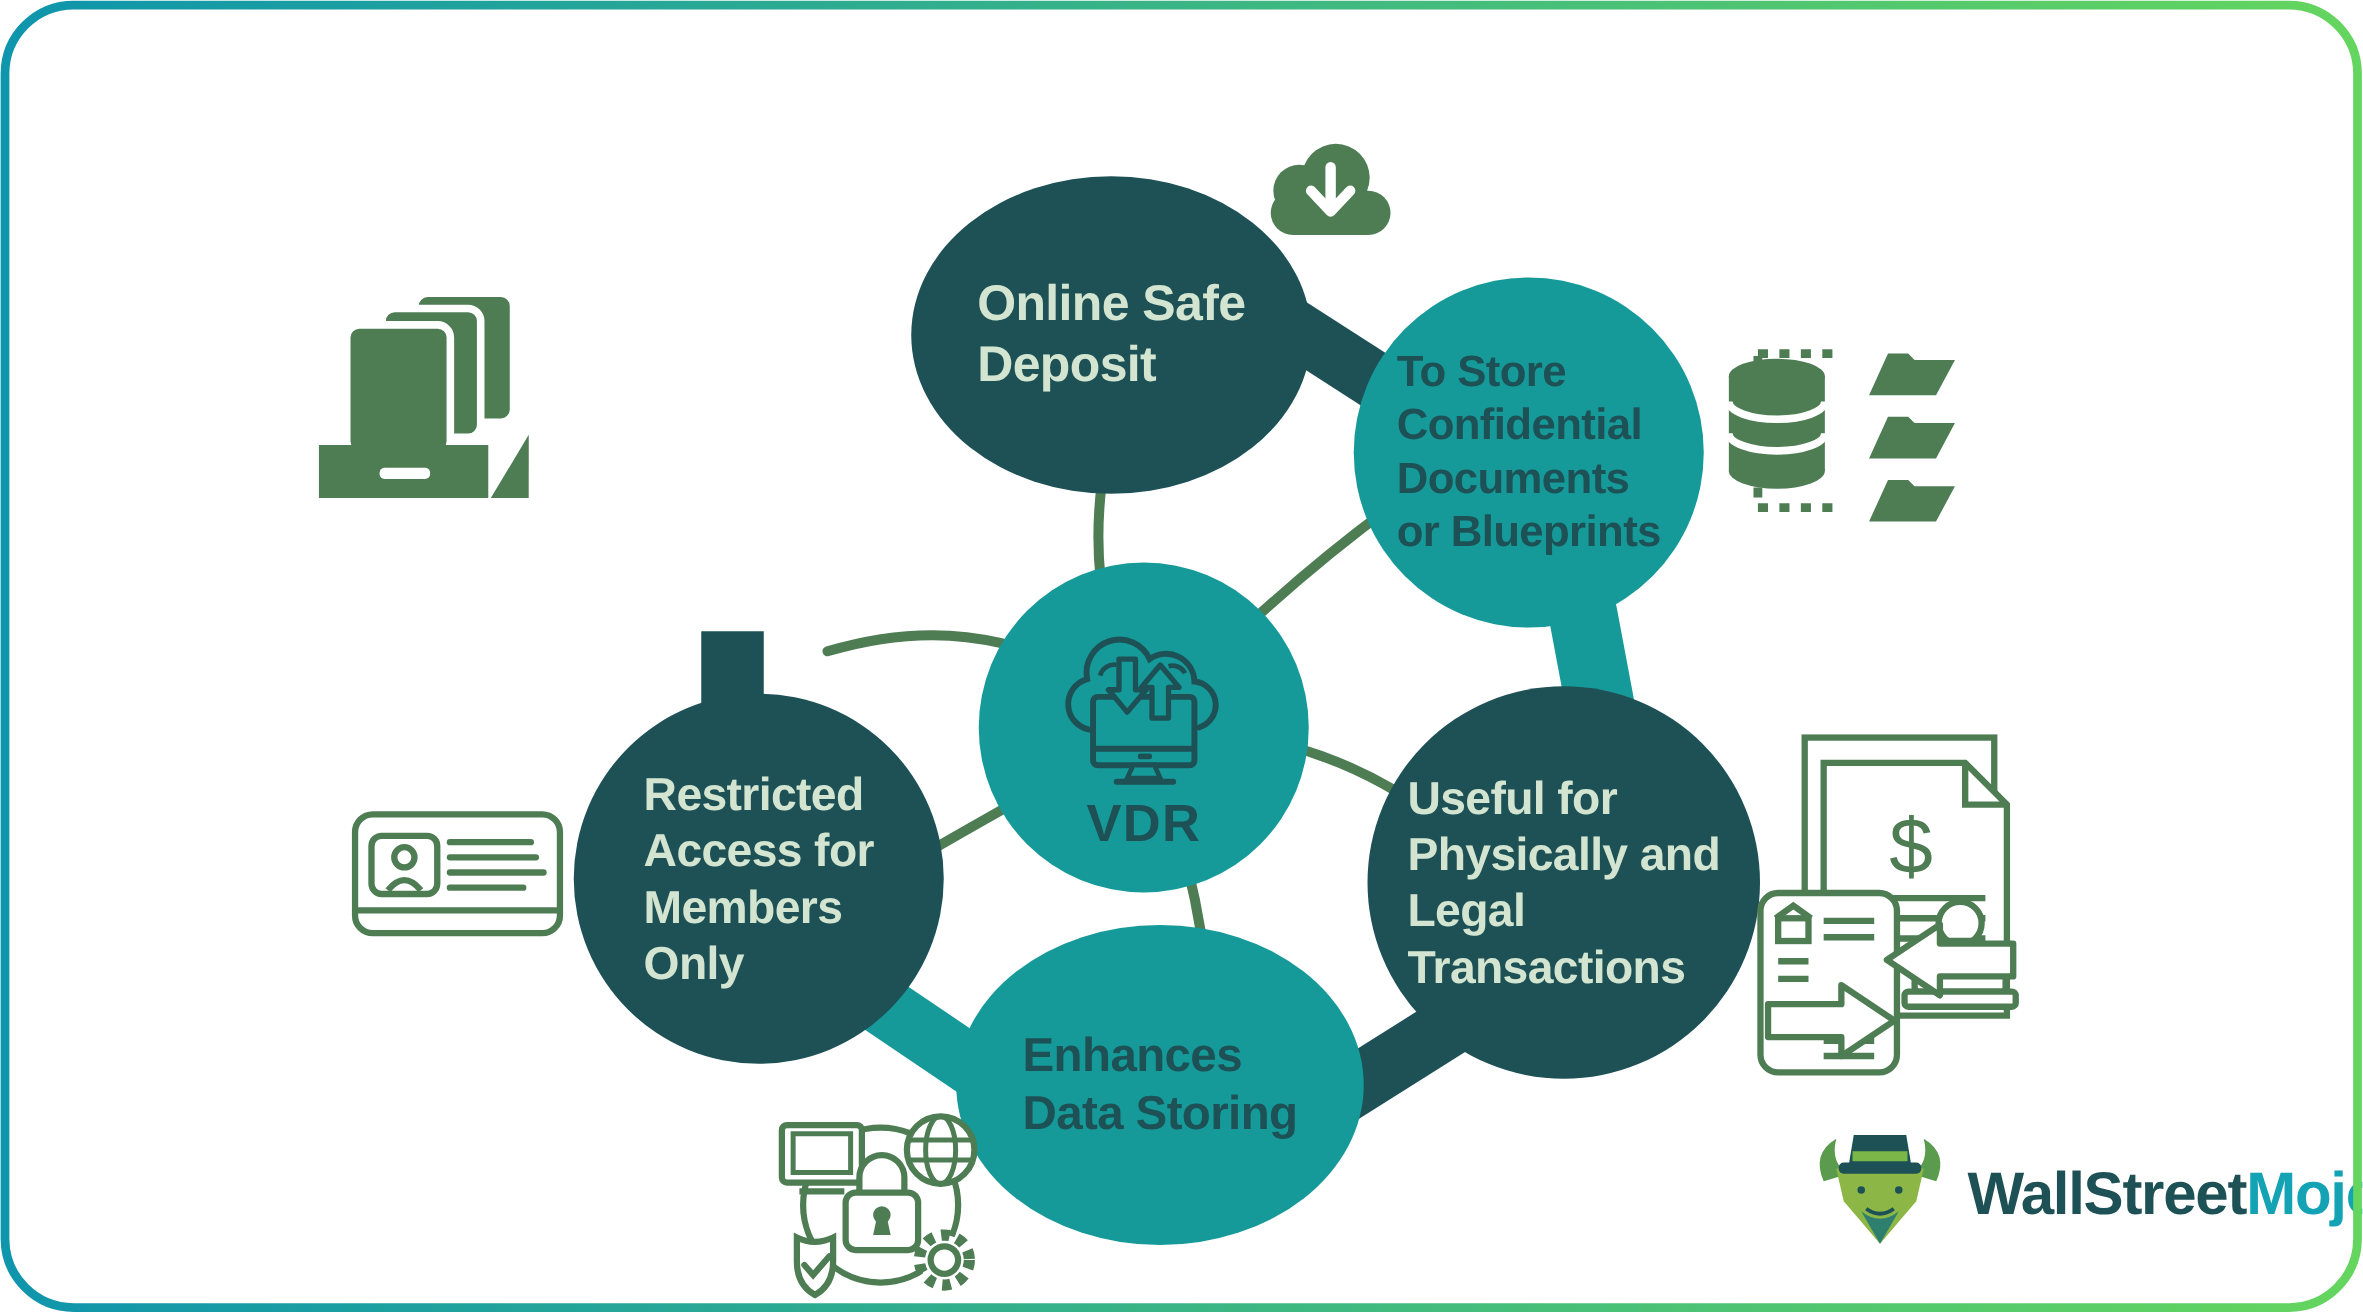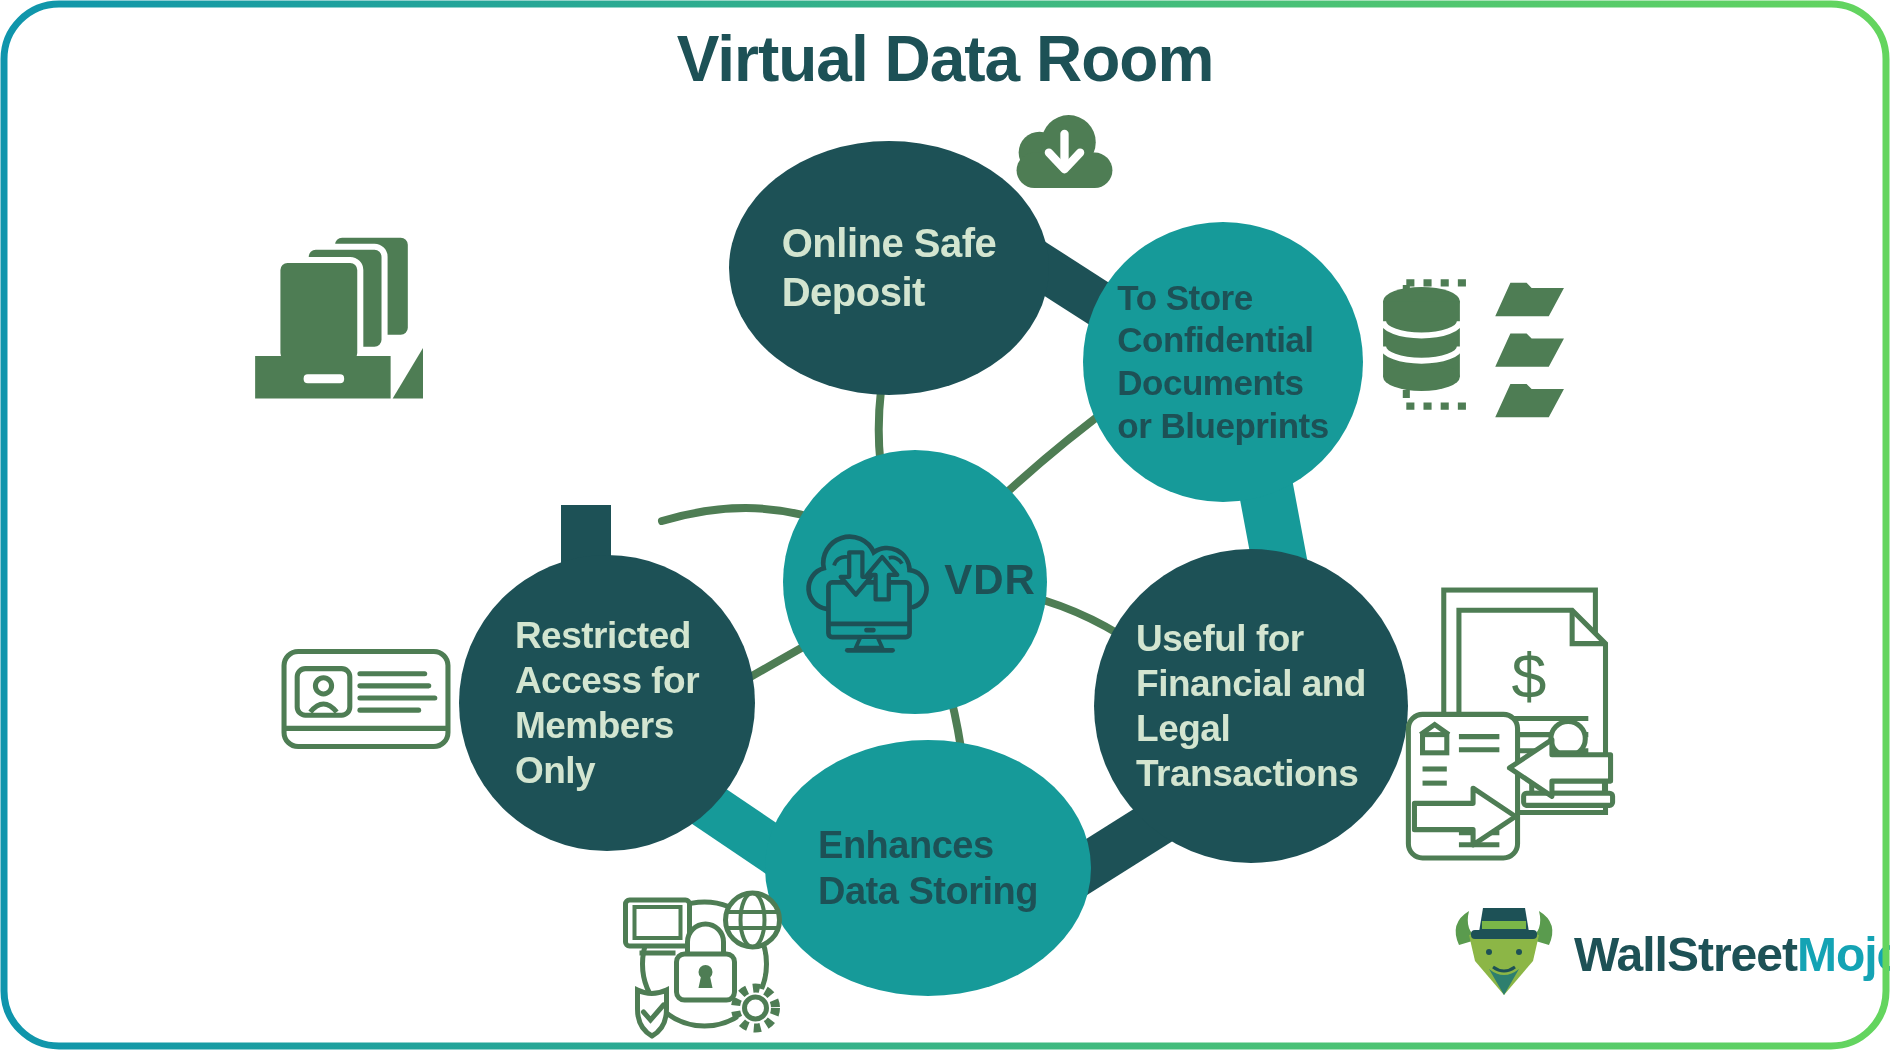--- a/index.html
+++ b/index.html
@@ -21,21 +21,21 @@
   .node{position:absolute;z-index:3;border-radius:50%;display:flex;align-items:center;justify-content:center;
     text-align:left;font-weight:bold;white-space:pre-line;line-height:1.22;letter-spacing:-0.5px;}
   .node.dark{background:var(--dark-teal);color:var(--light-text);}
   .node.teal{background:var(--teal);color:var(--dark-teal);}
   .n-online{left:729px;top:141px;width:320px;height:254px;font-size:40px;}
   .n-store{left:1083px;top:222px;width:280px;height:280px;font-size:35px;}
   .n-financial{left:1094px;top:549px;width:314px;height:314px;font-size:37px;}
   .n-security{left:765px;top:740px;width:326px;height:256px;font-size:38px;}
   .n-restricted{left:459px;top:555px;width:296px;height:296px;font-size:37px;}
   .n-replaces{left:436px;top:235px;width:304px;height:304px;font-size:34px;}
-  .n-vdr{left:783px;top:450px;width:264px;height:264px;flex-direction:row;}
+  .n-vdr{left:783px;top:450px;width:264px;height:264px;flex-direction:column;}
   .n-vdr .vdr-label{font-size:42px;font-weight:bold;color:var(--dark-teal);letter-spacing:1px;margin-top:-4px;}
   .icon-box{position:absolute;z-index:4;}
   .i-cloud{left:1002px;top:108px;width:125px;height:85px;}
   .i-db{left:1376px;top:270px;width:192px;height:148px;}
   .i-docs{left:1398px;top:585px;width:228px;height:278px;}
   .i-sec{left:616px;top:872px;width:178px;height:172px;}
   .i-card{left:281px;top:648px;width:170px;height:102px;}
   .i-box{left:243px;top:226px;width:182px;height:175px;}
   .logo{position:absolute;left:1448px;top:905px;z-index:5;display:flex;align-items:center;gap:14px;}
   .logo-text{font-size:48px;font-weight:bold;letter-spacing:-1px;}
@@ -63,35 +63,34 @@
     </g>
     <g stroke-linecap="butt">
       <line x1="1000" y1="240" x2="1140" y2="330" stroke="#1d5156" stroke-width="46"></line>
       <line x1="1262" y1="468" x2="1284" y2="585" stroke="#169a99" stroke-width="55"></line>
       <line x1="1185" y1="805" x2="1058" y2="885" stroke="#1d5156" stroke-width="48"></line>
       <line x1="636" y1="757" x2="806" y2="872" stroke="#169a99" stroke-width="48"></line>
       <line x1="586" y1="505" x2="586" y2="600" stroke="#1d5156" stroke-width="50"></line>
     </g>
   </svg>
 
-  <div class="page-title">Virtual Data Room</div>
 
   <div class="node dark n-online">
     <span>Online Safe
 Deposit</span>
   </div>
   <div class="node teal n-store">
     <span>To Store
 Confidential
 Documents
 or Blueprints</span>
   </div>
   <div class="node dark n-financial">
     <span>Useful for
-Financial and
+Physically and
 Legal
 Transactions</span>
   </div>
   <div class="node teal n-security">
     <span>Enhances
 Data Storing</span>
   </div>
   <div class="node dark n-restricted">
     <span>Restricted
 Access for

